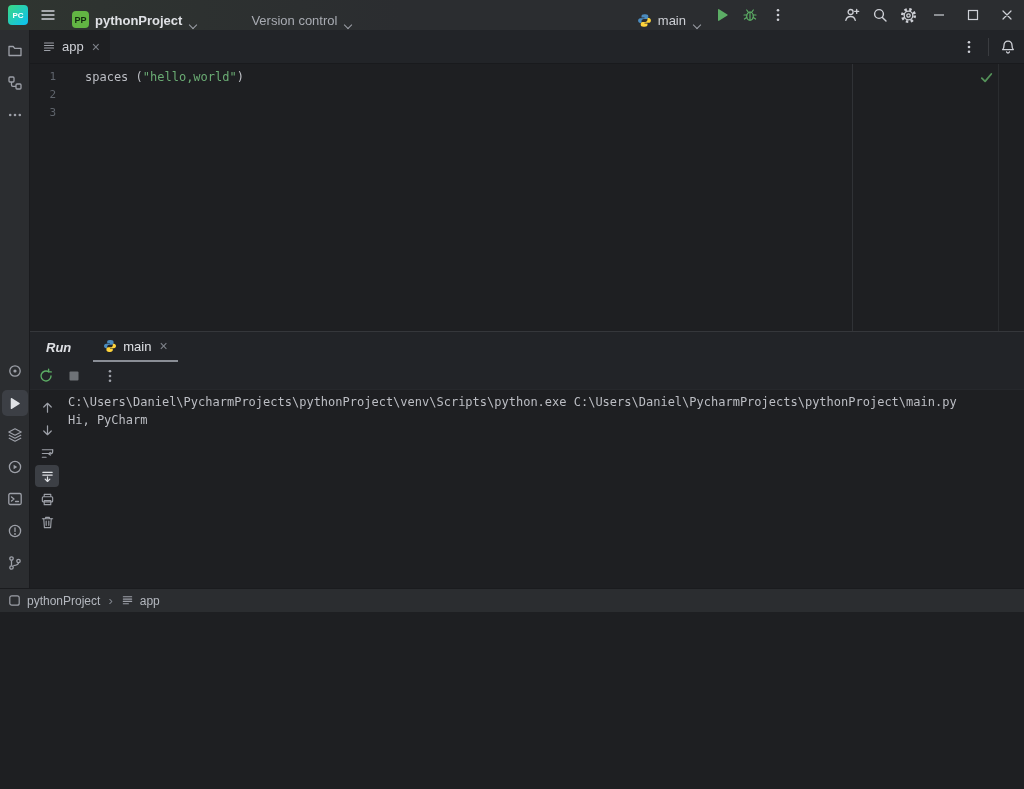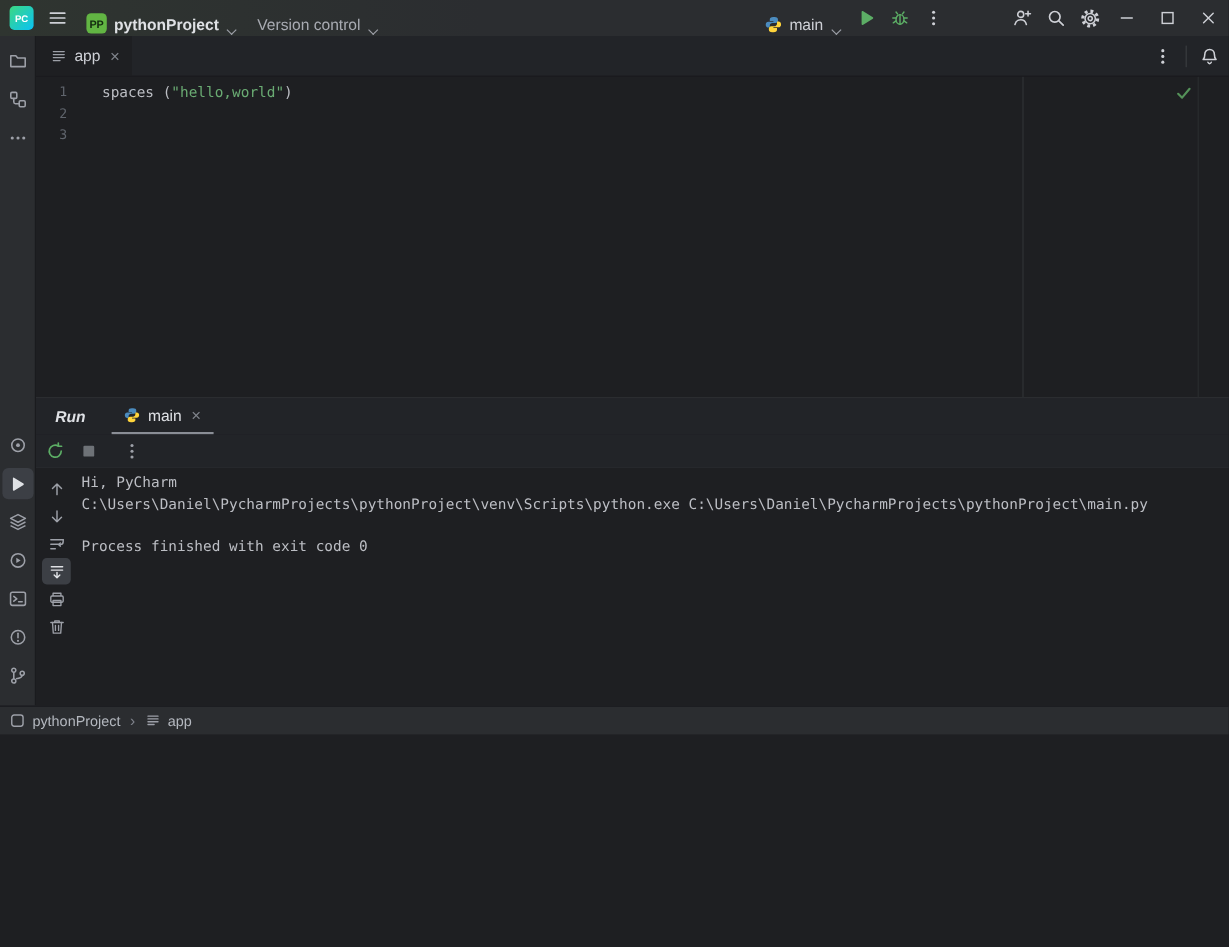--- a/index.html
+++ b/index.html
@@ -8,21 +8,21 @@
   .window { width:1024px; height:612px; display:flex; flex-direction:column; }
 
   
   .titlebar { flex:0 0 30px; height:30px; background:linear-gradient(90deg,#2f3530 0px,#2b2d30 400px); display:flex; align-items:center; padding-left:4px; }
   .tb-left { display:flex; align-items:center; gap:2px; }
   .btn { width:28px; height:26px; border-radius:4px; display:flex; align-items:center; justify-content:center; color:#ced0d6; flex:0 0 auto; cursor:pointer; }
   .logo-box { width:20px; height:20px; border-radius:4px; background:linear-gradient(135deg,#3cd882 0%,#0ac2f5 100%); display:flex; align-items:center; justify-content:center; font-size:8px; font-weight:bold; color:#fff; }
   .widget { display:flex; align-items:flex-end; gap:6px; height:26px; padding:0 8px; border-radius:4px; cursor:pointer; }
   .pp-badge { width:17px; height:17px; border-radius:4px; background:#62b543; color:#12290f; font-size:9px; font-weight:bold; display:flex; align-items:center; justify-content:center; }
   .project-name { color:#dfe1e5; font-weight:600; }
-  .vcs-label { color:#a8abb2; }
+  .vcs-label { color:#a8abb2;margin-left:37px; }
   .chev { width:6px; height:6px; border-right:1.4px solid #9da0a8; border-bottom:1.4px solid #9da0a8; transform:rotate(45deg); margin-top:-4px; margin-left:2px; }
   .tb-right { margin-left:auto; display:flex; align-items:center; }
   .run-config-name { color:#ced0d6; }
   .ml-big { margin-left:46px; }
   .winbtn { width:34px; height:30px; display:flex; align-items:center; justify-content:center; color:#ced0d6; cursor:pointer; }
 
   
   .body { flex:1; display:flex; min-height:0; }
   .left-strip { flex:0 0 30px; width:30px; background:#2b2d30; border-right:1px solid #1a1b1e; display:flex; flex-direction:column; align-items:center; padding:8px 0 6px; }
   .strip-btn { width:26px; height:26px; border-radius:5px; display:flex; align-items:center; justify-content:center; color:#9da0a8; margin-bottom:6px; cursor:pointer; }
@@ -347,24 +347,23 @@
             </div>
             <div class="cbtn">
               <svg width="15" height="15" viewBox="0 0 16 16" fill="none" stroke="currentColor" stroke-width="1.2" stroke-linecap="round" stroke-linejoin="round">
                   <path d="M2.5 4h11M6 4V2.5h4V4"></path>
                   <path d="M4 4l.7 9.5h6.6L12 4"></path>
                   <path d="M6.6 6.5V11M9.4 6.5V11"></path>
                 </svg>
             </div>
           </div>
           <div class="console">
+            <div class="console-line">C:\Users\Daniel\PycharmProjects\pythonProject\venv\Scripts\python.exe C:\Users\Daniel\PycharmProjects\pythonProject\main.py</div>
             <div class="console-line">Hi, PyCharm</div>
-            <div class="console-line">C:\Users\Daniel\PycharmProjects\pythonProject\venv\Scripts\python.exe C:\Users\Daniel\PycharmProjects\pythonProject\main.py</div>
             <div class="console-line"></div>
-            <div class="console-line">Process finished with exit code 0</div>
           </div>
         </div>
       </section>
     </main>
   </div>
 
   <footer class="statusbar">
     <div class="sb-left">
       <svg width="13" height="13" viewBox="0 0 13 13" fill="none" stroke="#9da0a8" stroke-width="1.2">
           <rect x="1.8" y="1.8" width="9.4" height="9.4" rx="2"></rect>

